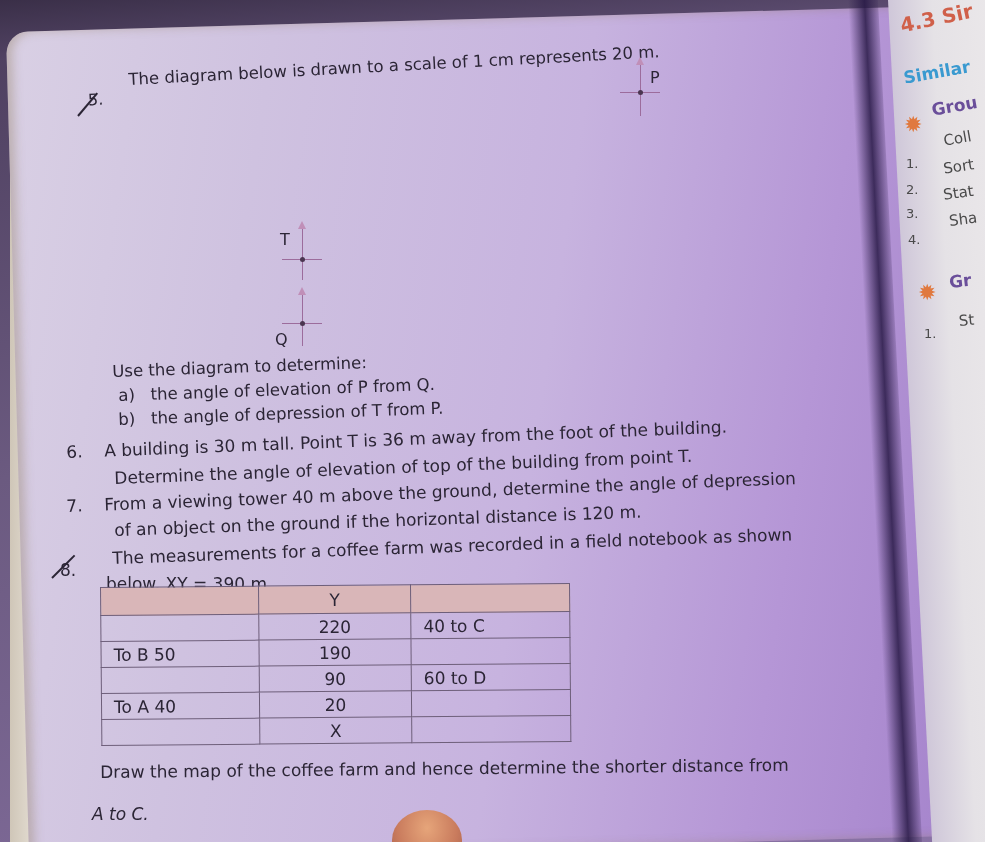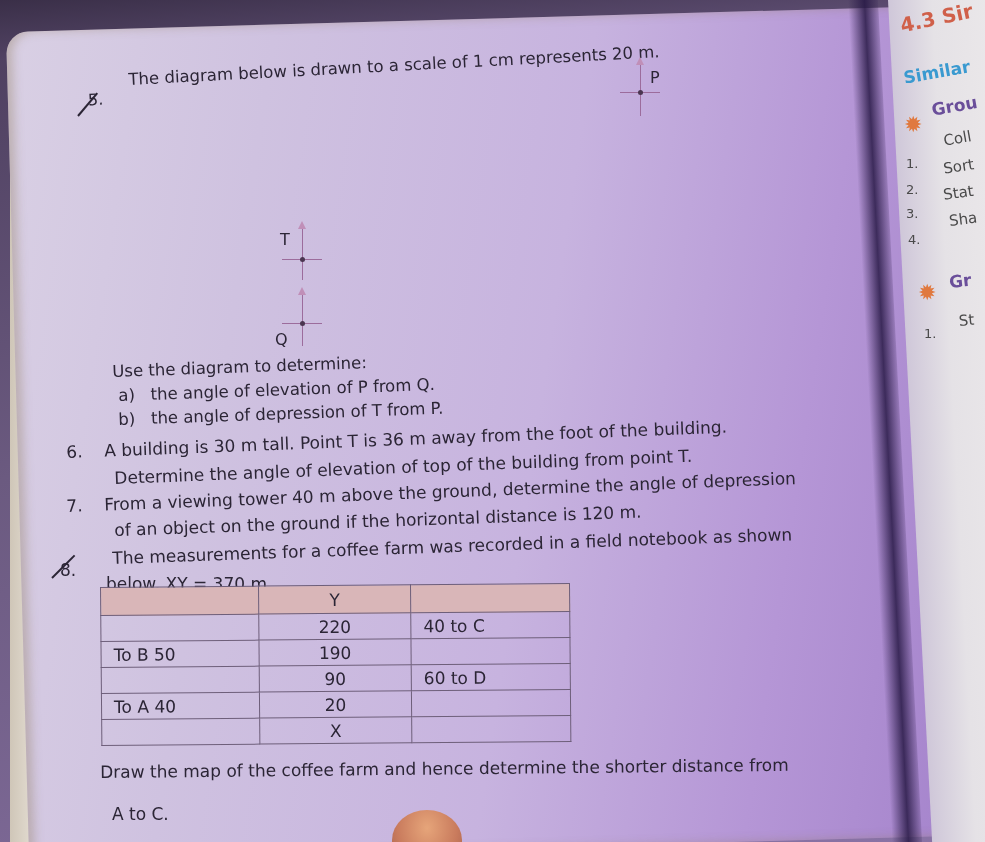--- a/index.html
+++ b/index.html
@@ -151,21 +151,21 @@
     <div class="txt" style="left:114px; top:468px; font-size:17px; transform:rotate(-2.2deg); transform-origin:left top;">Determine the angle of elevation of top of the building from point T.</div>
 
     <div class="txt" style="left:66px; top:496px; font-size:17px; transform:rotate(-2.2deg); transform-origin:left top;">
       <span>7.</span>&nbsp;&nbsp;&nbsp;&nbsp;<span>From a viewing tower 40 m above the ground, determine the angle of depression</span>
     </div>
     <div class="txt" style="left:114px; top:520px; font-size:17px; transform:rotate(-2deg); transform-origin:left top;">of an object on the ground if the horizontal distance is 120 m.</div>
 
     <div class="q-num-struck" style="left:60px; top:560px; font-size:17px;">8.</div>
     <div class="strike" style="left:52px; top:577px; width:32px; transform:rotate(-45deg);"></div>
     <div class="txt" style="left:112px; top:548px; font-size:17px; transform:rotate(-2deg); transform-origin:left top;">The measurements for a coffee farm was recorded in a field notebook as shown</div>
-    <div class="txt" style="left:106px; top:574px; font-size:17px;">below. XY = 370 m</div>
+    <div class="txt" style="left:106px; top:574px; font-size:17px;">below. XY = 390 m</div>
 
     <table class="farm-table">
       <tbody>
           <tr class="head">
         <td class="left"></td>
         <td class="mid">Y</td>
         <td></td>
       </tr>
       <tr>
         <td class="left"></td>
@@ -189,21 +189,21 @@
       </tr>
       <tr>
         <td class="left"></td>
         <td class="mid">X</td>
         <td></td>
       </tr>
     </tbody>
       </table>
 
     <div class="txt" style="left:100px; top:762px; font-size:17px; transform:rotate(-0.6deg); transform-origin:left top;">Draw the map of the coffee farm and hence determine the shorter distance from</div>
-    <div class="txt" style="left:112px; top:804px; font-size:17px;">A to C.</div>
+    <div class="txt" style="left:92px; top:804px; font-size:17px;font-style:italic;">A to C.</div>
   </div>
 
   <div class="content">
     <div class="rp-title" style="left:898px; top:14px; transform:rotate(-12deg); transform-origin:left top;">4.3 Sir</div>
     <div class="rp-sub" style="left:902px; top:68px; transform:rotate(-10deg); transform-origin:left top;">Similar</div>
 
     <span class="star-icon" style="left:904px; top:114px;">✹</span>
     <div class="rp-group" style="left:930px; top:100px; transform:rotate(-10deg); transform-origin:left top;">Grou</div>
 
     <div class="rp-num" style="left:906px; top:156px;">1.</div>

